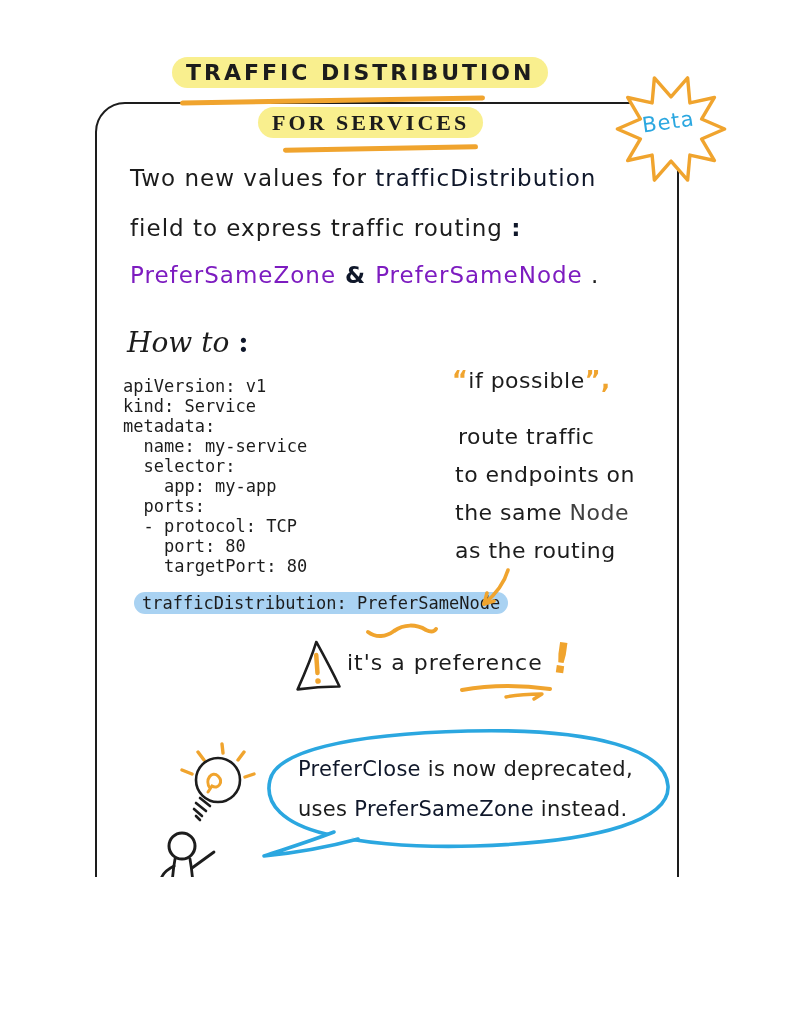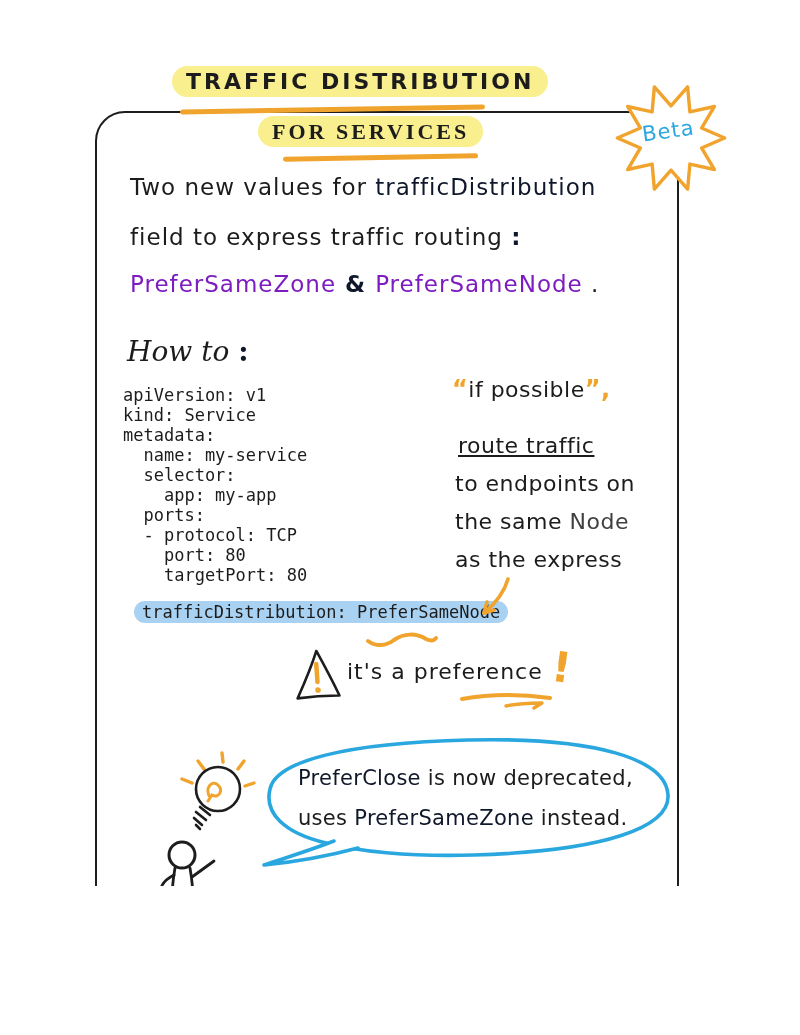--- a/index.html
+++ b/index.html
@@ -1,17 +1,17 @@
 <!DOCTYPE html>
 <html><head>
 <meta charset="utf-8">
 <style>
   html,body{margin:0;padding:0;background:#ffffff;}
   .canvas{position:relative;width:800px;height:877px;background:#ffffff;overflow:hidden;
-          font-family:"DejaVu Sans",sans-serif;color:#1c1c1c;margin-top:9px;}
+          font-family:"DejaVu Sans",sans-serif;color:#1c1c1c;}
   .abs{position:absolute;}
 
   
   .frame{left:95px;top:102px;width:580px;height:858px;border:2.6px solid #1d1d1d;
          border-radius:30px 26px 24px 32px;}
 
   
   .title-line{font-weight:700;font-size:22px;letter-spacing:3px;white-space:nowrap;}
   .hl-yellow{background:#f9ef8e;padding:3px 14px;border-radius:16px;}
   .underline-orange{height:5px;background:#f0a42e;border-radius:3px;}
@@ -87,24 +87,24 @@
   </div>
   <div class="abs" style="left:134px;top:593px;">
     <span class="code-hl">trafficDistribution: PreferSameNode</span>
   </div>
 
   <svg class="abs" style="left:364px;top:620px;" width="76" height="22" viewBox="0 0 76 22">
     <path d="M4,12 C12,18 22,17 30,11 C40,4 52,4 62,10 C66,12 70,12 72,9" fill="none" stroke="#f0a42e" stroke-width="4" stroke-linecap="round"></path>
   </svg>
 
   <div class="abs annot" style="left:452px;top:366px;"><span class="quote">“</span><span>if possible</span><span class="quote">”,</span></div>
-  <div class="abs annot" style="left:458px;top:424px;text-decoration:underline;">route traffic</div>
+  <div class="abs annot" style="left:458px;top:424px;">route traffic</div>
   <div class="abs annot" style="left:455px;top:462px;">to endpoints on</div>
   <div class="abs annot" style="left:455px;top:500px;"><span>the same </span><span class="blue">Node</span></div>
-  <div class="abs annot" style="left:455px;top:538px;">as the express</div>
+  <div class="abs annot" style="left:455px;top:538px;">as the routing</div>
 
   <svg class="abs" style="left:472px;top:566px;" width="46" height="50" viewBox="0 0 46 50">
     <path d="M36,4 C32,18 24,28 12,38" fill="none" stroke="#f0a42e" stroke-width="3.6" stroke-linecap="round"></path>
     <path d="M12,38 L22,35 M12,38 L15,27" fill="none" stroke="#f0a42e" stroke-width="3.6" stroke-linecap="round"></path>
   </svg>
 
   <svg class="abs" style="left:291px;top:637px;transform:rotate(-4deg);" width="52" height="58" viewBox="0 0 52 58">
     <path d="M27,5 C22,18 12,38 5,51 C19,50 34,50 47,51 C41,36 33,18 27,5 Z" fill="#ffffff" stroke="#1d1d1d" stroke-width="2.6" stroke-linejoin="round"></path>
     <path d="M26,18 L26,36" stroke="#f0a42e" stroke-width="4.5" stroke-linecap="round" fill="none"></path>
     <circle cx="26" cy="44" r="2.8" fill="#f0a42e"></circle>

